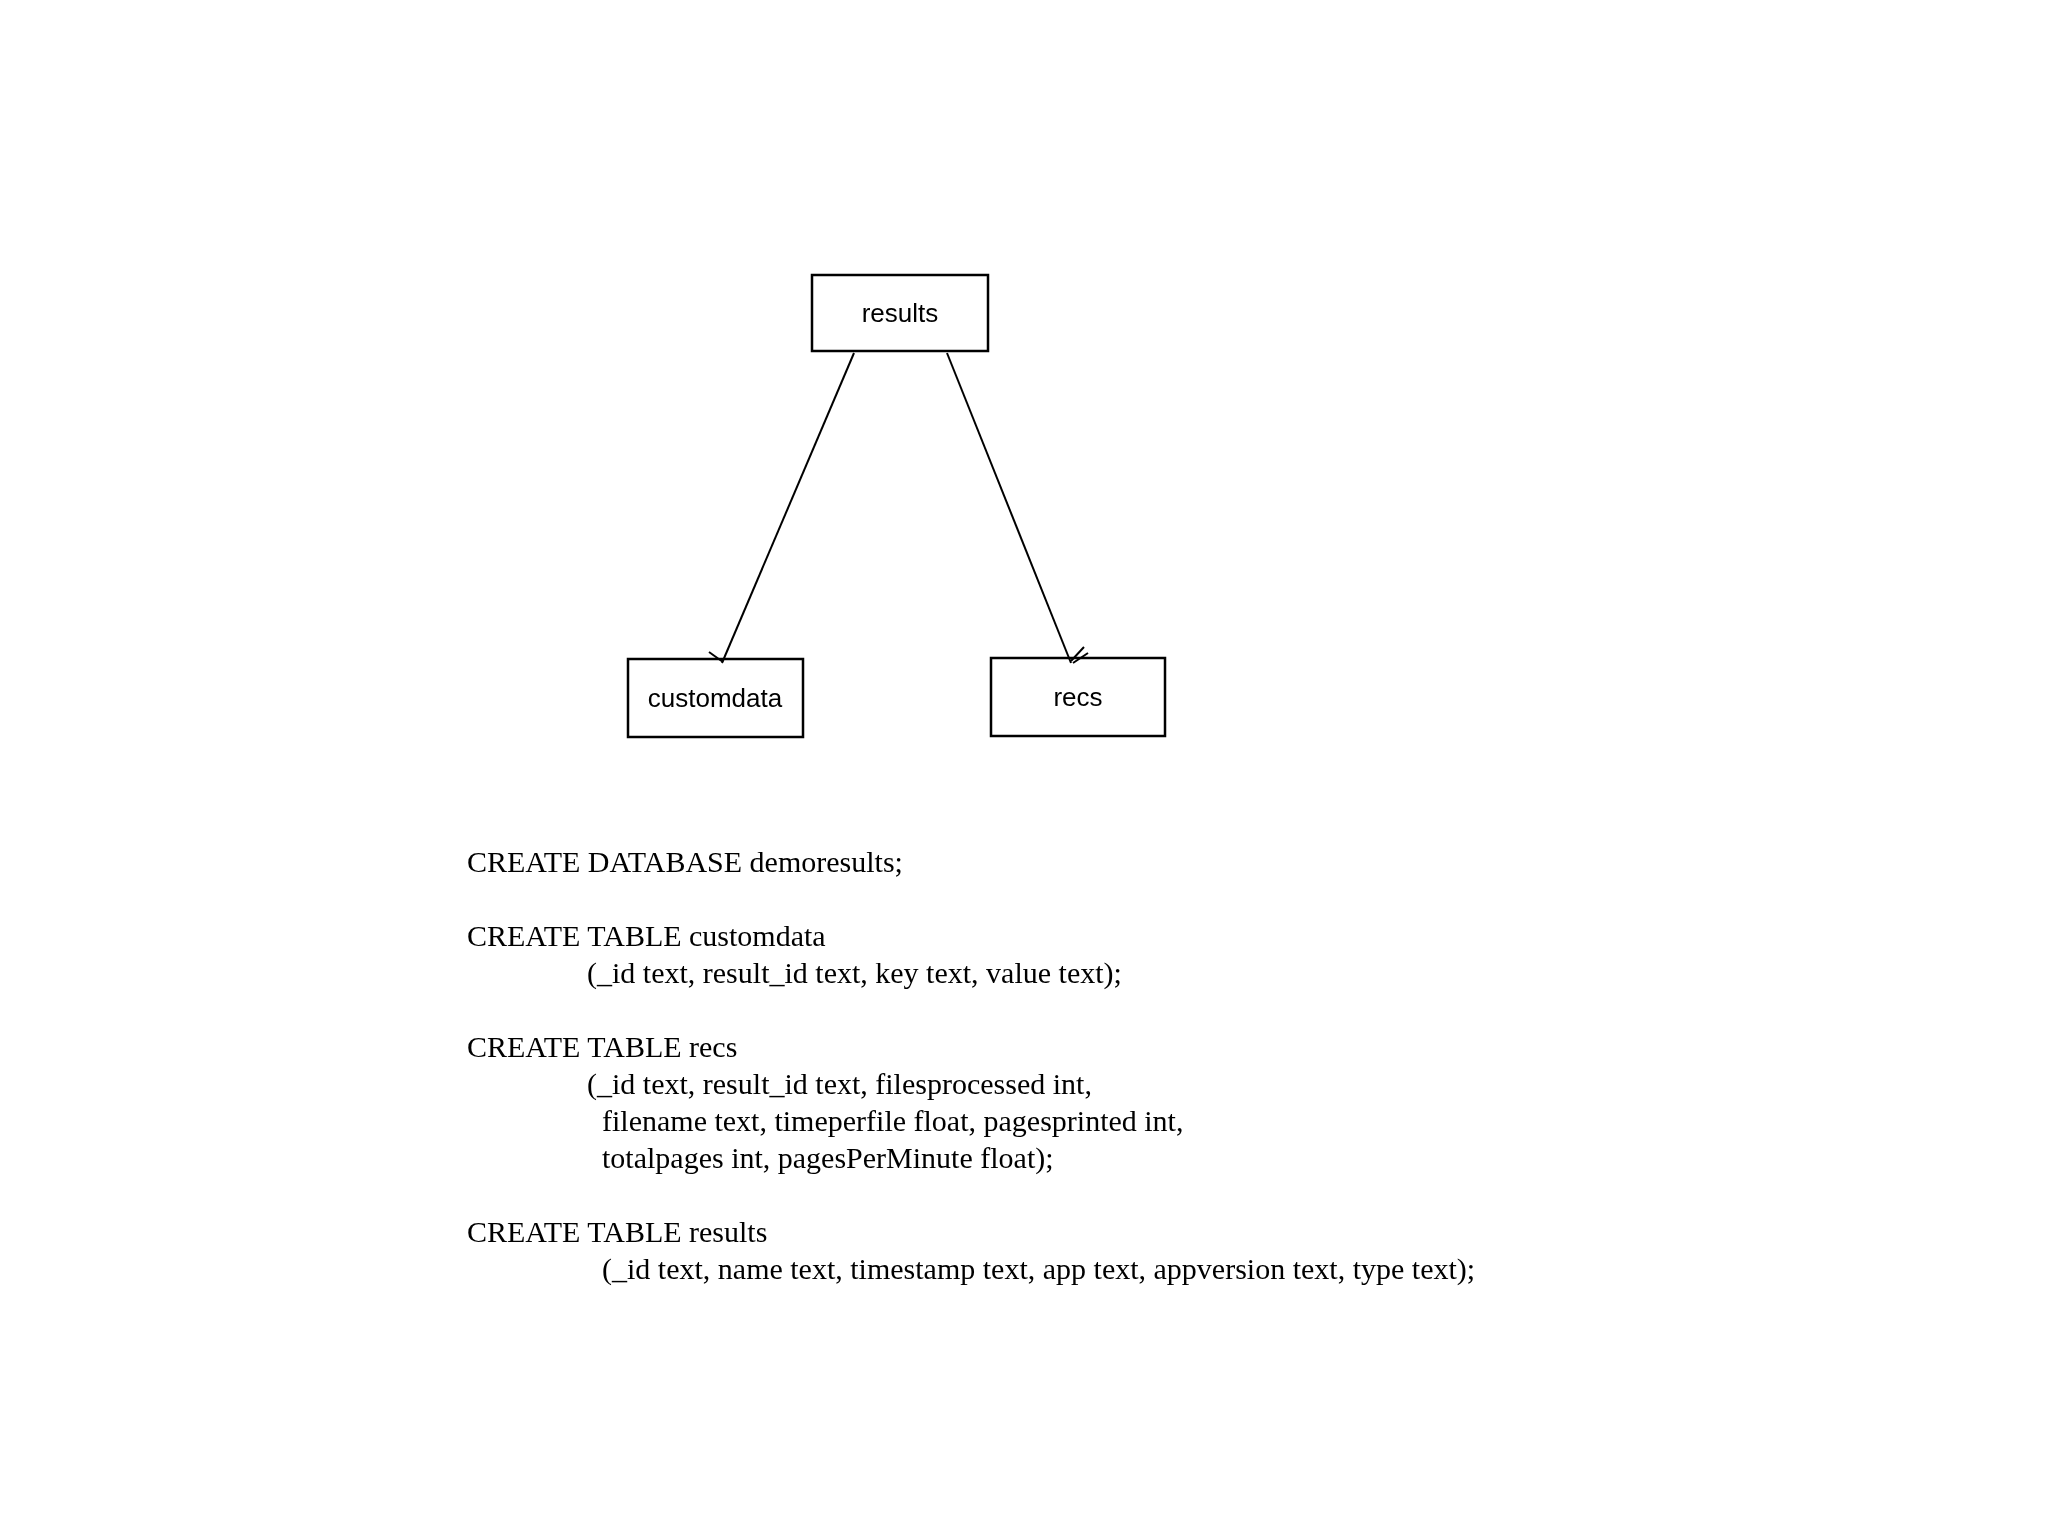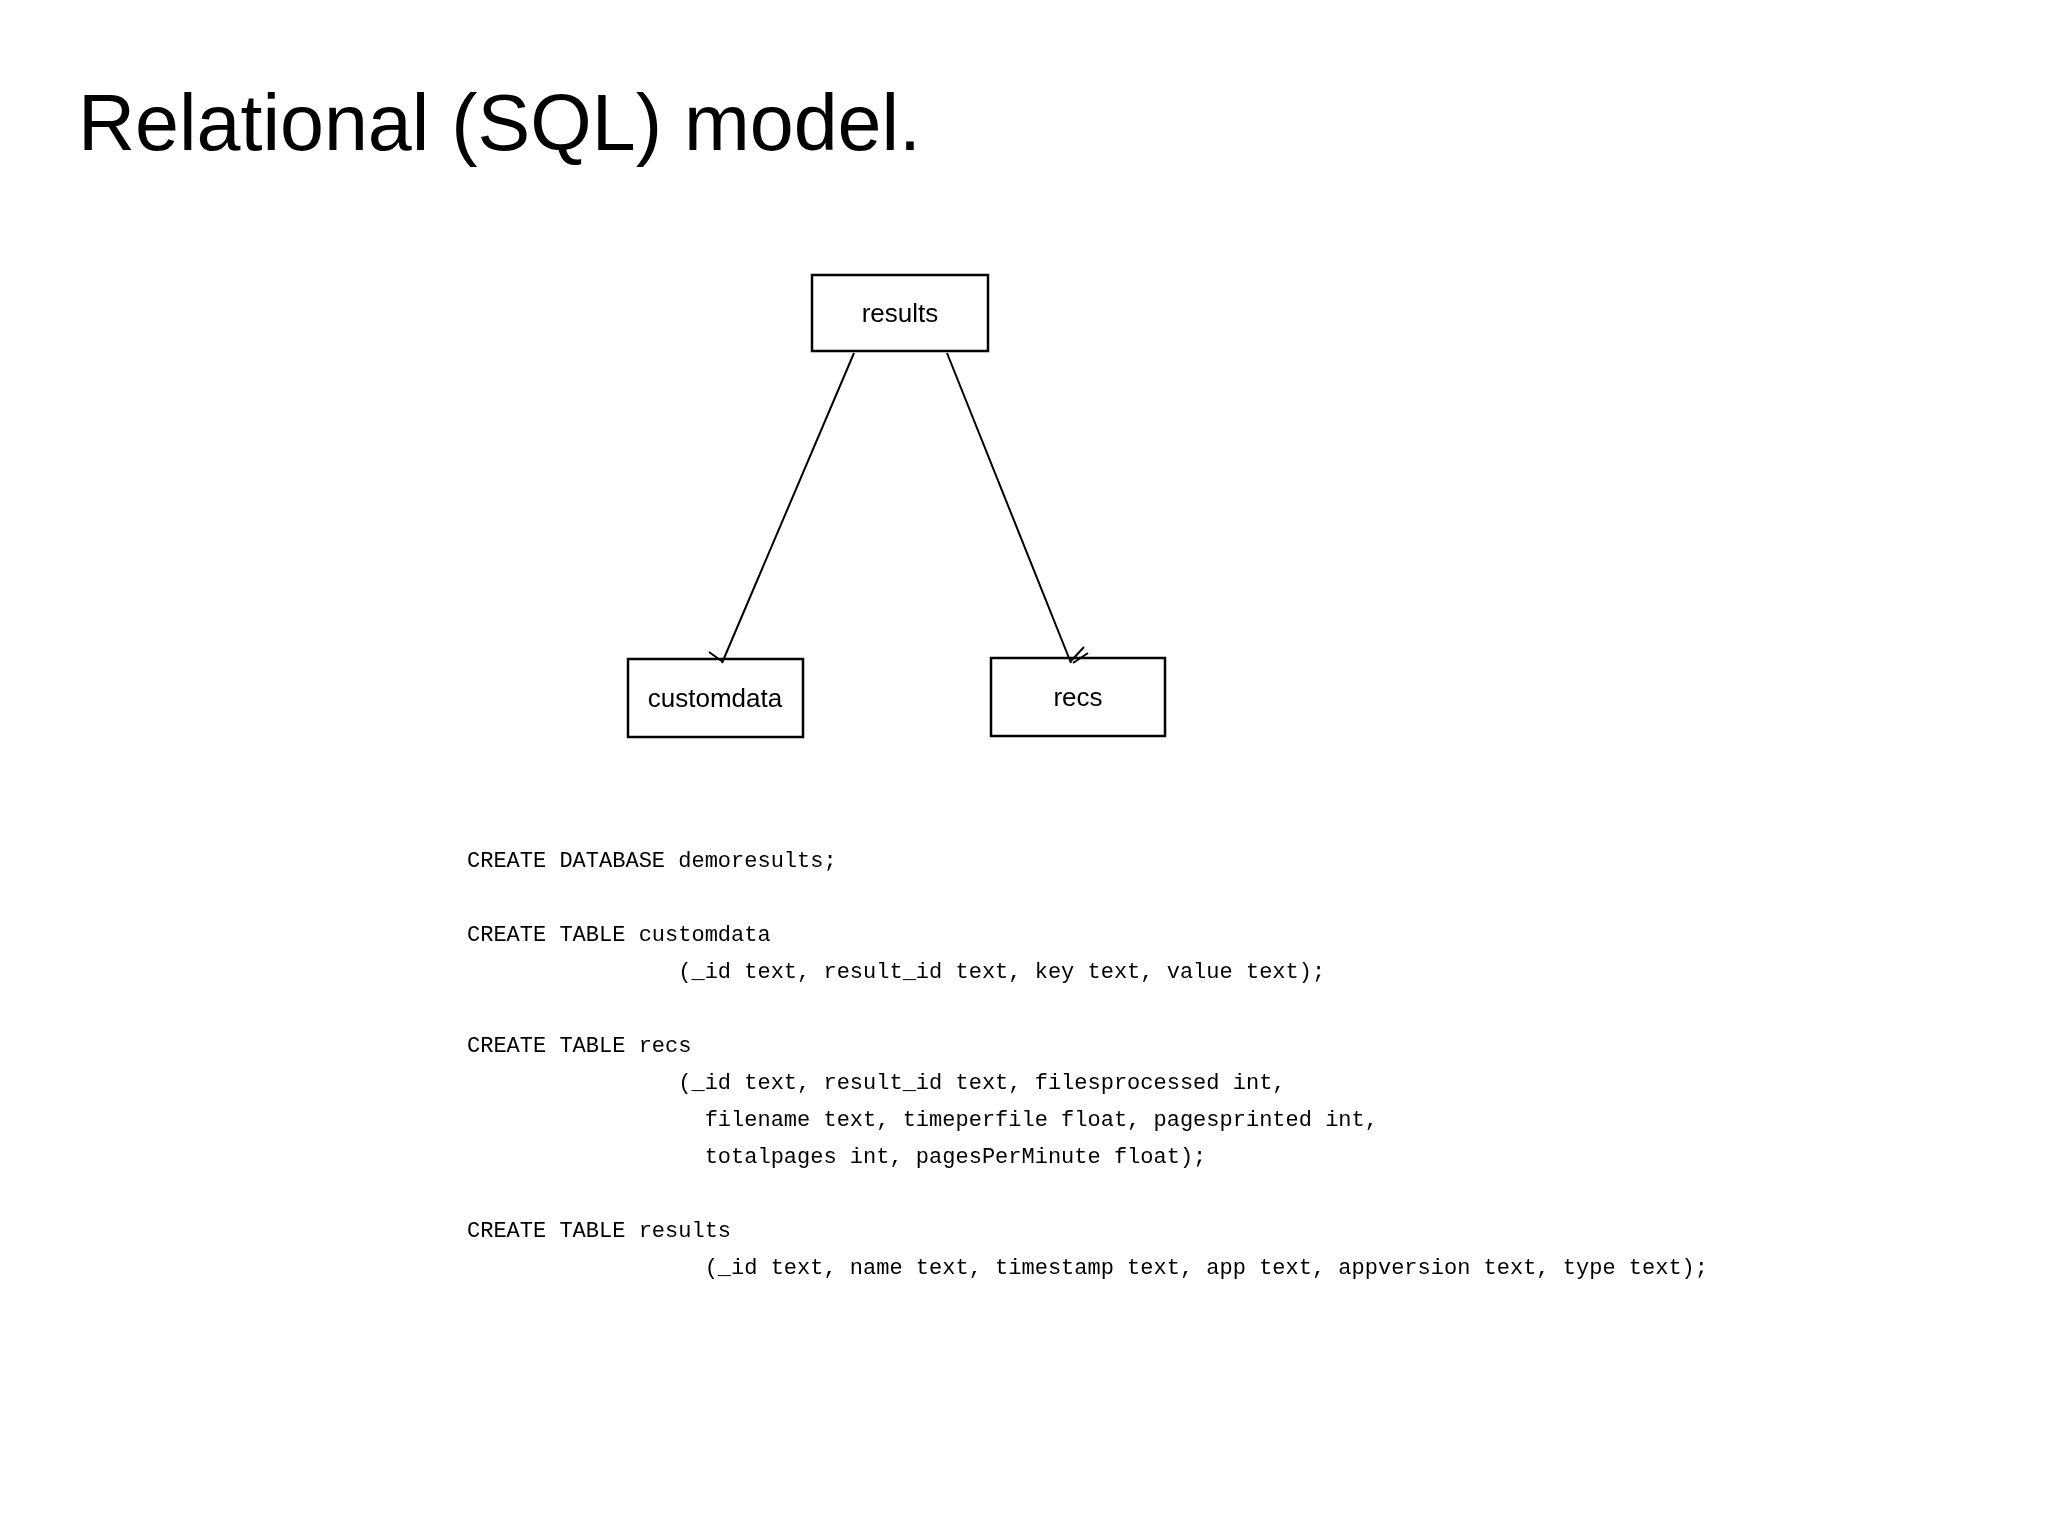--- a/index.html
+++ b/index.html
@@ -43,33 +43,32 @@
   .diagram-svg text {
     font-family: "Liberation Sans", sans-serif;
     font-size: 26px;
     fill: #000000;
     text-anchor: middle;
   }
   .sql-code {
     position: absolute;
     left: 467px;
     top: 843px;
-    font-family: Liberation Mono, monospace;
-    font-size: 22px;
+    font-family: Liberation Serif, serif;
+    font-size: 30px;
     line-height: 37px;
     white-space: pre;
     color: #000000;
   }
 </style>
 </head>
 <body>
 
 <div class="slide">
 
-  <div class="slide-title">Relational (SQL) model.</div>
 
   <svg class="diagram-svg" width="2048" height="1536" viewBox="0 0 2048 1536">
 
     <rect x="812" y="275" width="176" height="76"></rect>
     <rect x="628" y="659" width="175" height="78"></rect>
     <rect x="991" y="658" width="174" height="78"></rect>
 
     <g>
       <line class="edge" x1="854" y1="353" x2="722" y2="663"></line>
       <path class="edge" d="M 709 652 L 723 662"></path>

